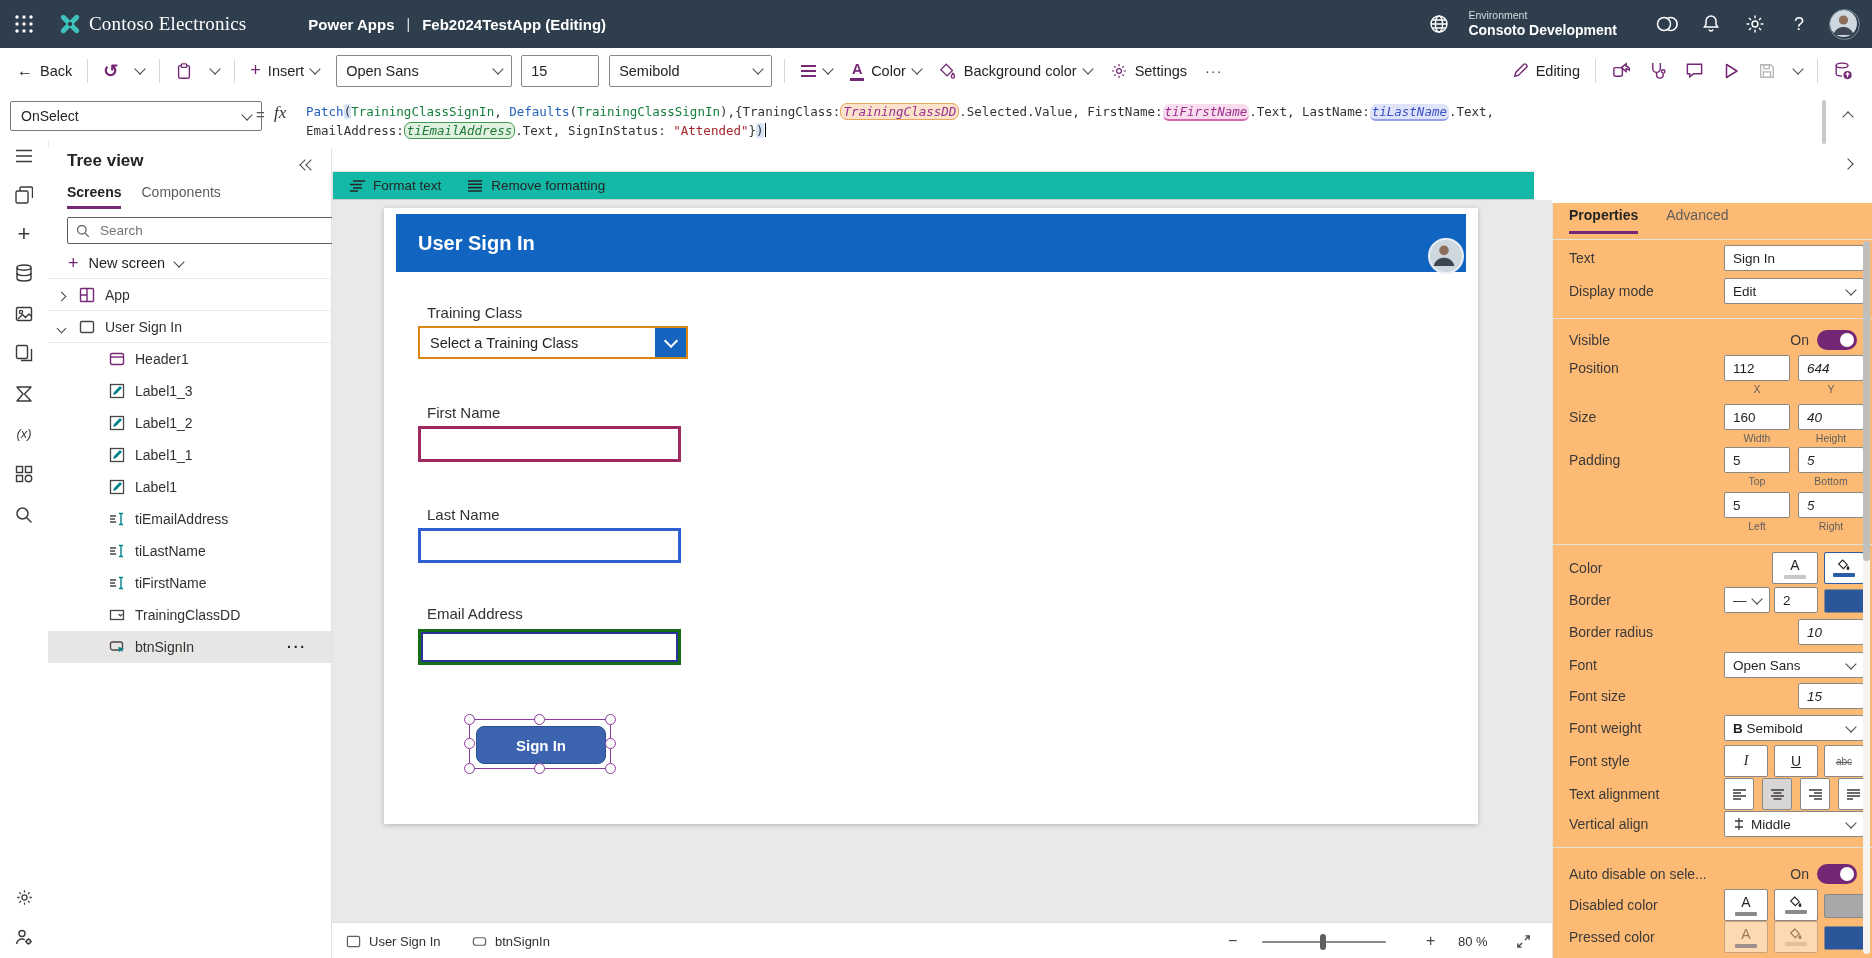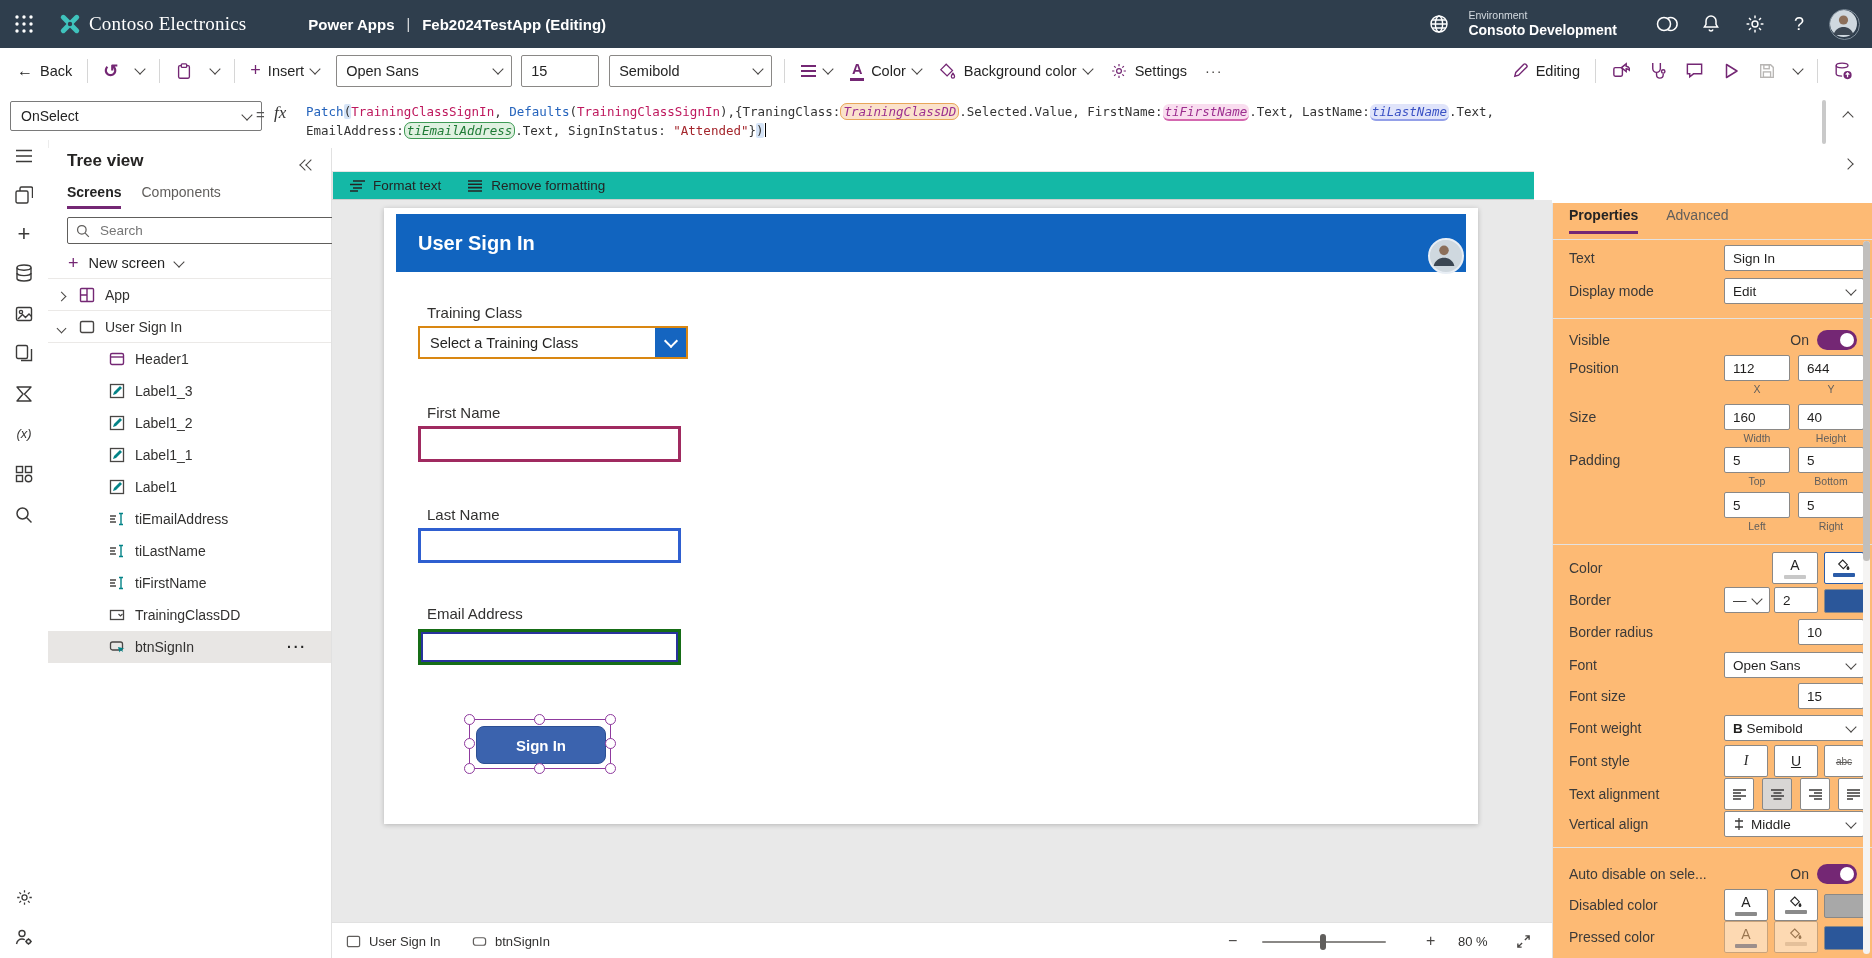--- a/index.html
+++ b/index.html
@@ -36,21 +36,21 @@
   .tbox{height:30px;border:1px solid #8a8886;border-radius:2px;display:flex;align-items:center;padding:0 9px;justify-content:space-between;background:#fff;cursor:pointer;}
   .caret-sm{font-size:11px;color:#484644;}
 
   
   .formula{position:absolute;top:93px;left:0;right:0;height:78px;background:#fff;}
   .fx-select{position:absolute;left:10px;top:8px;width:230px;height:28px;border:1px solid #7a7a7a;border-radius:2px;background:#fff;display:flex;align-items:center;justify-content:space-between;padding:0 10px;cursor:pointer;}
   .fx-eq{position:absolute;left:256px;top:13px;font-size:15px;color:#555;}
   .fx-fx{position:absolute;left:274px;top:10px;font-family:"Liberation Serif",serif;font-style:italic;font-size:17px;color:#333;}
   .codeline{position:absolute;left:306px;white-space:nowrap;font-family:"DejaVu Sans Mono",monospace;font-size:12.5px;line-height:19px;color:#333;}
   .tok.fn{color:#2463bc;}
-  .tok.ds{color:#be185d;}
+  .tok.ds{color:#15803d;}
   .tok.pl{color:#333;}
   .tok.str{color:#a4262c;}
   .tok.pm{background:#d5e4f7;border-radius:2px;}
   .tok.ctl{font-style:italic;border-radius:6px;padding:0 2px;}
   .tok.dd{color:#9c2f8f;background:#fbe2cb;border:1px solid #e8a75a;border-radius:7px;}
   .tok.fst{color:#9c2f8f;background:#f9ddef;border-bottom:2px solid #d468b0;}
   .tok.lst{color:#3a51c4;background:#e0e4fa;border-bottom:2px solid #94a0e8;}
   .tok.eml{color:#1e7a35;background:#e0f1e1;border:1px solid #3f9a55;border-radius:7px;}
   .caret{display:inline-block;width:1.5px;height:14px;background:#000;vertical-align:-2px;margin-left:1px;}
   .f-scroll{position:absolute;left:1822px;top:7px;width:4px;height:44px;background:#c9c9c9;border-radius:2px;}
@@ -118,21 +118,21 @@
   .ptabs{position:absolute;left:16px;top:4px;display:flex;gap:28px;}
   .ptab{padding-bottom:8px;cursor:pointer;color:#605e5c;}
   .ptab.active{color:#242424;font-weight:bold;border-bottom:3px solid #742774;}
   .pdiv{position:absolute;left:0;right:0;height:1px;background:#e4e2e0;}
   .prow{position:absolute;left:16px;right:16px;}
   .plabel{position:absolute;left:0;color:#3b3a39;}
   .pinput{position:absolute;height:26px;border:1px solid #8a8886;border-radius:2px;background:#fff;display:flex;align-items:center;padding:0 8px;box-sizing:border-box;font-size:13.5px;color:#201f1e;}
   .psel{justify-content:space-between;cursor:pointer;}
   .full{left:155px;width:140px;}
   .half1{left:155px;width:66px;}
-  .half2{left:229px;width:66px;}
+  .half2{left:229px;width:66px;font-style:italic;}
   .sub{position:absolute;text-align:center;font-size:10.5px;color:#605e5c;}
   .toggle{position:absolute;left:248px;width:40px;height:20px;border-radius:10px;background:#742774;cursor:pointer;}
   .toggle .knob{position:absolute;right:3px;top:3px;width:14px;height:14px;border-radius:50%;background:#fff;}
   .onlab{position:absolute;left:214px;width:26px;text-align:right;color:#3b3a39;}
   .cbtn{position:absolute;height:32px;border:1px solid #8a8886;border-radius:2px;background:#fff;display:flex;flex-direction:column;align-items:center;justify-content:center;gap:2px;cursor:pointer;box-sizing:border-box;}
   .cbar{width:22px;height:4px;border-radius:1px;}
   .swatch{position:absolute;height:22px;border:1px solid #8a8886;border-radius:2px;}
   .abtn{position:absolute;height:32px;border:1px solid #8a8886;border-radius:2px;background:#fff;display:flex;align-items:center;justify-content:center;cursor:pointer;box-sizing:border-box;}
   .abtn.on{background:#d8d6d4;}
   .faded{opacity:.45;}

